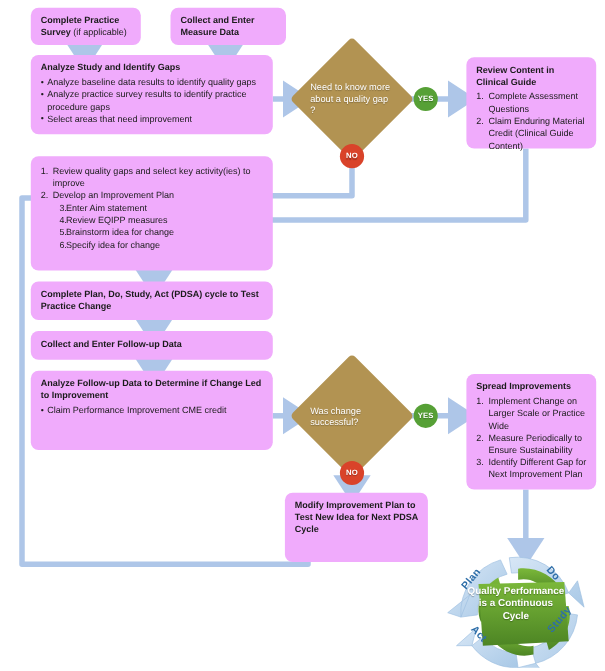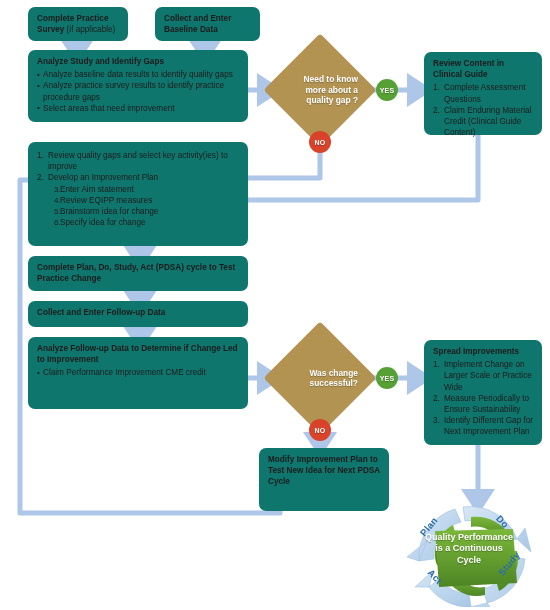--- a/index.html
+++ b/index.html
@@ -3,21 +3,21 @@
 <meta charset="utf-8">
 <style>
   html,body{margin:0;padding:0;background:#ffffff;}
   body{width:550px;height:610px;overflow:hidden;
        font-family:"Liberation Sans","DejaVu Sans",sans-serif;}
   #stage{position:relative;width:550px;height:610px;}
 
   
   .box{
     position:absolute;
-    background:#0f766e;
+    background:#f0abfc;
     border-radius:7px;
     box-sizing:border-box;
     color:#1b1b1b;
     font-size:8.2px;
     line-height:11.2px;
     padding:6px 8px 6px 9px;
   }
   .box .hd{font-weight:bold;display:block;}
   .box .hd .reg{font-weight:normal;}
   .box ul{margin:2px 0 0 0;padding:0;list-style:none;}
@@ -33,22 +33,22 @@
   .diamond{position:absolute;}
   .diamond .shape{
     position:absolute;inset:0;
     background:#b29352;
     transform:rotate(45deg);
     border-radius:4px;
   }
   .diamond .txt{
     position:absolute;inset:0;
     display:flex;align-items:center;justify-content:center;
-    text-align:right;
-    color:#ffffff;font-weight:bold;font-size:8.4px;line-height:10.4px;
+    text-align:left;
+    color:#ffffff;font-weight:normal;font-size:8.4px;line-height:10.4px;
     text-shadow:0 1px 1px rgba(0,0,0,.28);
     padding:0 2px;box-sizing:border-box;
   }
 
   
   .pill{
     position:absolute;border-radius:50%;
     display:flex;align-items:center;justify-content:center;
     color:#fff;font-weight:bold;letter-spacing:.2px;
     text-shadow:0 1px 1px rgba(0,0,0,.3);
@@ -118,21 +118,21 @@
 
       <path d="M280,495 L280,513 L20,513 L20,180 L52,180" marker-end="url(#ar-d)"></path>
     </g>
   </svg>
 
   <div class="box" style="left:28px;top:7px;width:100px;height:34px;">
     <span class="hd"><span>Complete Practice Survey</span><span class="reg"> (if applicable)</span></span>
   </div>
 
   <div class="box" style="left:155px;top:7px;width:105px;height:34px;">
-    <span class="hd">Collect and Enter Baseline Data</span>
+    <span class="hd">Collect and Enter Measure Data</span>
   </div>
 
   <div class="box" style="left:28px;top:50px;width:220px;height:72px;">
     <span class="hd">Analyze Study and Identify Gaps</span>
     <ul>
       <li>Analyze baseline data results to identify quality gaps</li>
       <li>Analyze practice survey results to identify practice procedure gaps</li>
       <li>Select areas that need improvement</li>
     </ul>
   </div>

